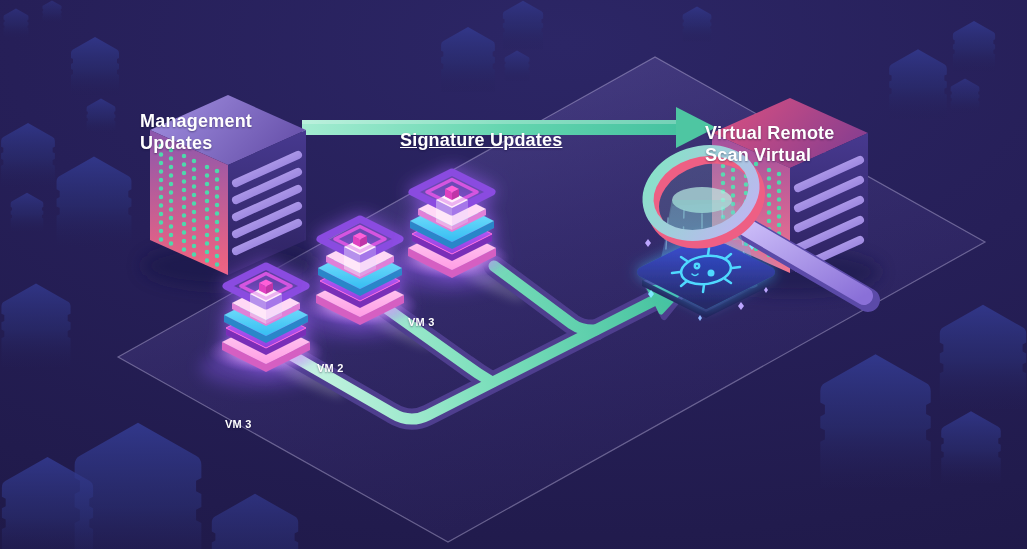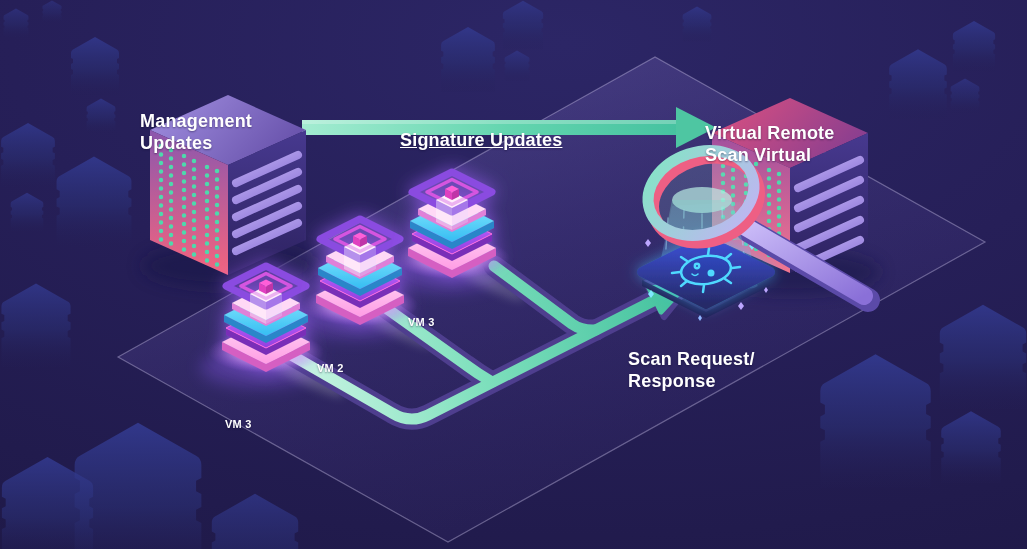--- a/index.html
+++ b/index.html
@@ -305,22 +305,18 @@
   <div>Updates</div>
 </div>
 
 <div class="lbl" style="left:705px;top:86px;width:180px;">
   <div>Virtual Remote</div>
   <div>Scan Virtual</div>
 </div>
 
 <div class="lbl" style="left:400px;top:93px;width:235px;text-decoration:underline;">Signature Updates</div>
 
-<div class="lbl" style="left:628px;top:312px;width:168px;">
-  <div>Scan Request/</div>
-  <div>Response</div>
-</div>
 
 <div class="lbl vm" style="left:225px;top:377px;width:90px;">VM 3</div>
 <div class="lbl vm" style="left:317px;top:321px;width:90px;">VM 2</div>
 <div class="lbl vm" style="left:408px;top:275px;width:90px;">VM 3</div>
 
 </div>
 
 </body></html>

